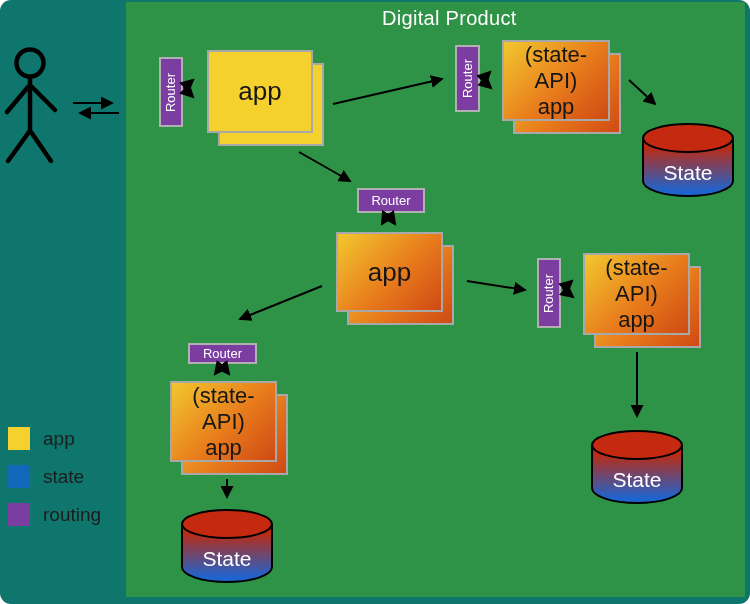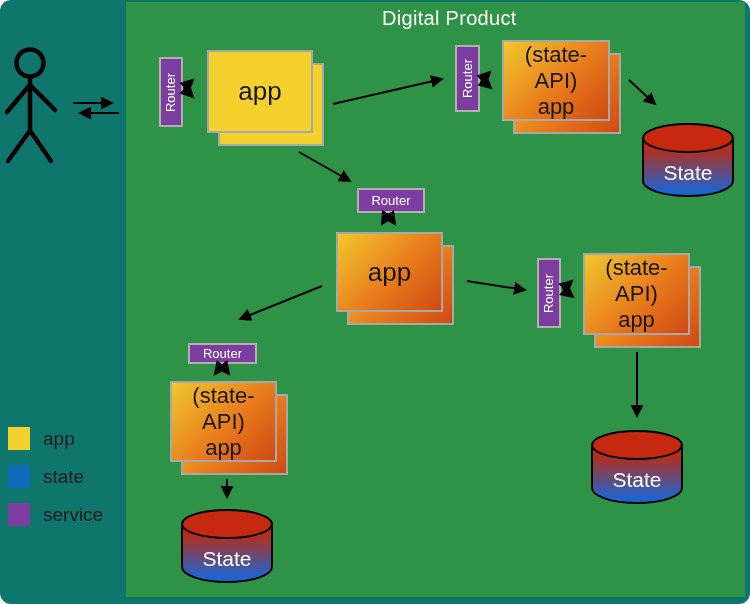--- a/index.html
+++ b/index.html
@@ -117,21 +117,21 @@
     <div class="legend-item">
       <span class="swatch" style="background-color: rgb(245, 209, 45);"></span>
       <span class="legend-label">app</span>
     </div>
     <div class="legend-item">
       <span class="swatch" style="background-color: rgb(18, 104, 184);"></span>
       <span class="legend-label">state</span>
     </div>
     <div class="legend-item">
       <span class="swatch" style="background-color: rgb(124, 61, 161);"></span>
-      <span class="legend-label">service</span>
+      <span class="legend-label">routing</span>
     </div>
   </div>
 
   <svg class="overlay" width="750" height="604" viewBox="0 0 750 604">
     <defs>
       <marker id="arr" viewBox="0 0 10 10" refX="8.5" refY="5" markerWidth="6.5" markerHeight="6.5" orient="auto">
         <path d="M0,0 L10,5 L0,10 z" fill="#000"></path>
       </marker>
       <linearGradient id="cylbody" x1="0" y1="0" x2="0" y2="1">
         <stop offset="0.14" stop-color="#bf2a10"></stop>

